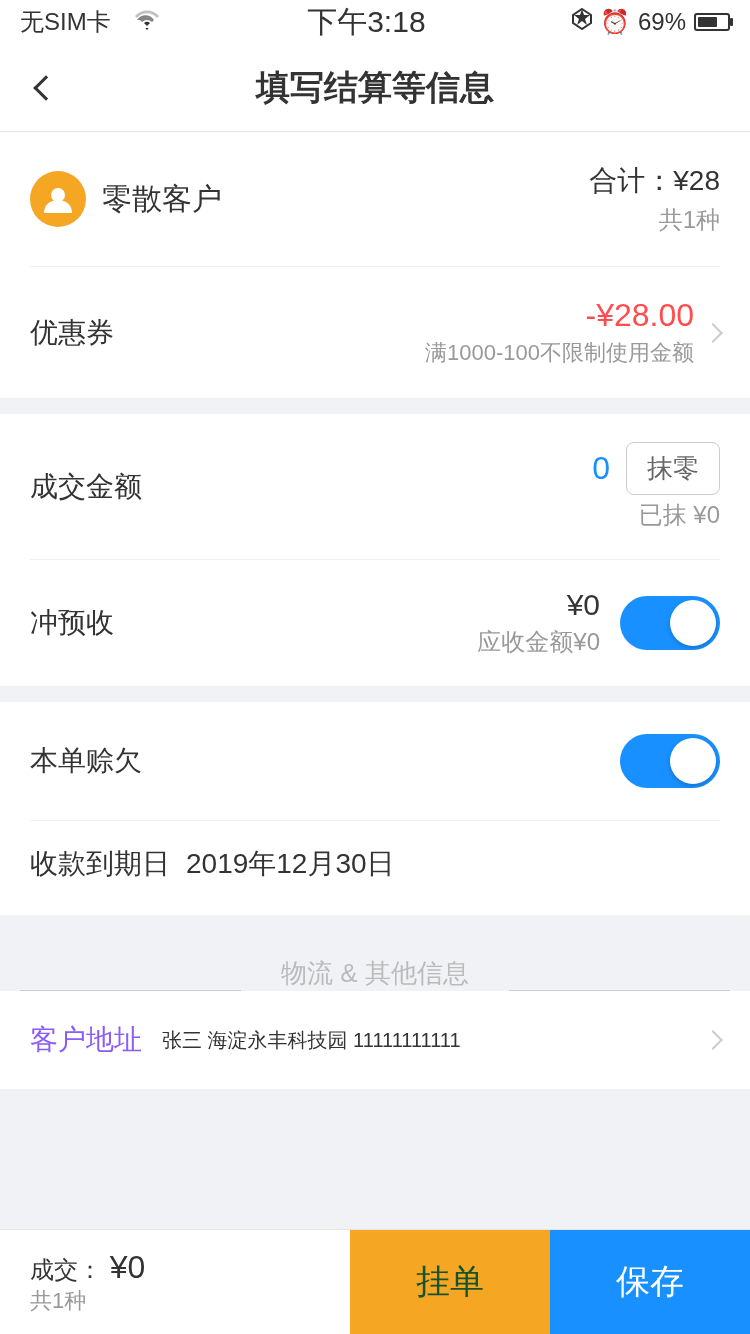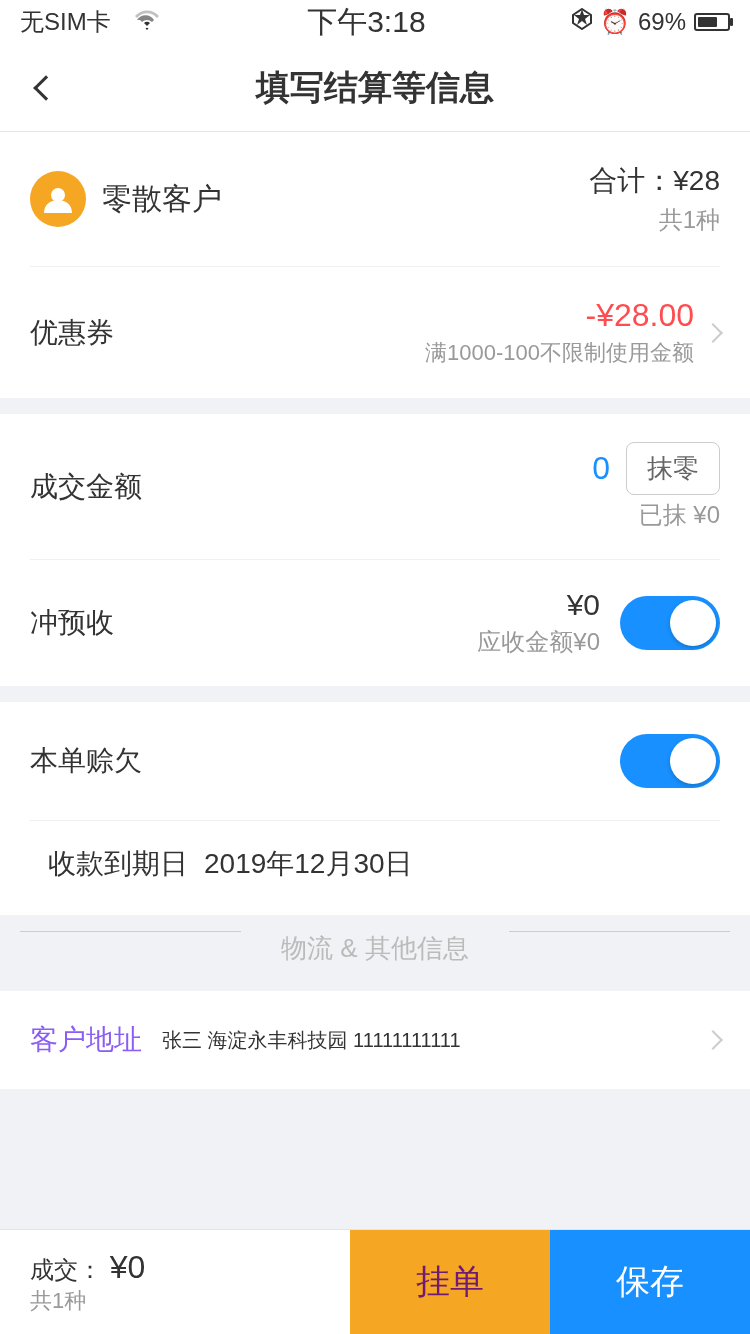--- a/index.html
+++ b/index.html
@@ -179,34 +179,34 @@
     }
     .debt-row {
       display: flex;
       align-items: center;
       justify-content: space-between;
       padding: 32px 30px;
     }
     .debt-label { font-size: 28px; color: #333; }
 
     .due-row {
-      padding: 24px 30px 32px 48px;
+      padding: 24px 30px 32px 30px;
       display: flex;
       align-items: center;
       gap: 16px;
     }
     .due-label { font-size: 28px; color: #333; }
     .due-date { font-size: 28px; color: #333; }
 
     
     .logistics-divider {
       background: #f0f2f5;
       height: 60px;
       display: flex;
-      align-items: flex-start;
+      align-items: flex-end;
       justify-content: center;
       position: relative;
       margin-bottom: 0;
     }
     .logistics-line {
       flex: 1;
       height: 1px;
       background: #ccc;
       margin: 0 20px;
     }
@@ -247,21 +247,21 @@
       justify-content: center;
     }
     .bottom-label { font-size: 24px; color: #333; }
     .bottom-amount { font-size: 32px; color: #333; font-weight: 500; }
     .bottom-count { font-size: 22px; color: #999; }
     .bottom-actions { display: flex; height: 100%; }
     .btn-hold {
       width: 200px; height: 100%;
       background: #f5a623;
       display: flex; align-items: center; justify-content: center;
-      font-size: 34px; color: #701a75; font-weight: 500;
+      font-size: 34px; color: #14532d; font-weight: 500;
       cursor: pointer;
     }
     .btn-save {
       width: 200px; height: 100%;
       background: #1890ff;
       display: flex; align-items: center; justify-content: center;
       font-size: 34px; color: #fff; font-weight: 500;
       cursor: pointer;
     }
   </style>

